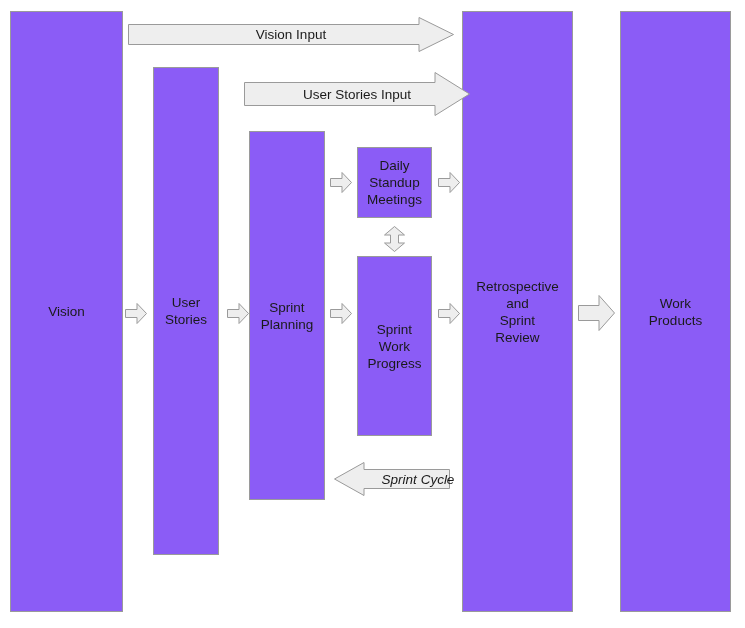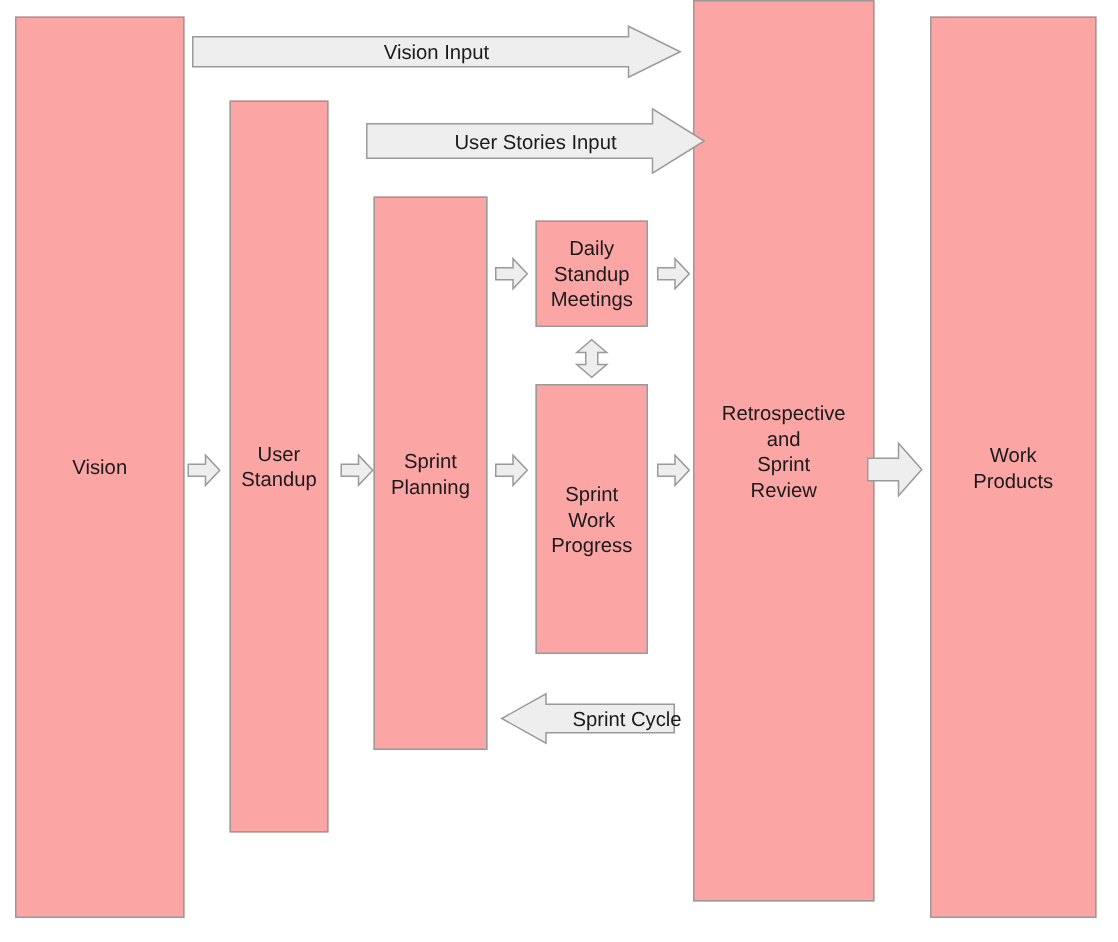--- a/index.html
+++ b/index.html
@@ -13,21 +13,21 @@
   }
   #canvas {
     position: relative;
     width: 745px;
     height: 628px;
     background: #ffffff;
     overflow: hidden;
   }
   .box {
     position: absolute;
-    background: #fca5a5;
+    background: #8b5cf6;
     border: 1px solid #9a9a9a;
     box-sizing: border-box;
     display: flex;
     align-items: center;
     justify-content: center;
     text-align: center;
     font-size: 13.5px;
     line-height: 17px;
     color: #1a1a1a;
     white-space: pre-line;
@@ -65,34 +65,34 @@
   .arrow-label.shift-right { justify-content: center; padding-left: 26px; }
 </style>
 </head>
 <body>
 
 <div id="canvas">
 
   <div class="box" style="left:10px; top:11px; width:113px; height:601px;">Vision</div>
 
   <div class="box" style="left:153px; top:67px; width:66px; height:488px;">User
-Standup</div>
+Stories</div>
 
   <div class="box" style="left:249px; top:131px; width:76px; height:369px;">Sprint
 Planning</div>
 
   <div class="box" style="left:357px; top:147px; width:75px; height:71px;">Daily
 Standup
 Meetings</div>
 
   <div class="box" style="left:357px; top:256px; width:75px; height:180px;">Sprint
 Work
 Progress</div>
 
-  <div class="box" style="left:462px; top:0; width:121px; height:601px;">Retrospective
+  <div class="box" style="left:462px; top:11px; width:111px; height:601px;">Retrospective
 and
 Sprint
 Review</div>
 
   <div class="box" style="left:620px; top:11px; width:111px; height:601px;">Work
 Products</div>
 
   <div class="arrow-wrap" style="left:128px; top:17px; width:326px; height:35px;">
     <svg viewBox="0 0 326 35" preserveAspectRatio="none">
       <polygon class="arrow-shape" points="0.5,7.5 291,7.5 291,0.5 325.5,17.5 291,34.5 291,27.5 0.5,27.5"></polygon>
@@ -100,21 +100,21 @@
     <div class="arrow-label shift-left">Vision Input</div>
   </div>
 
   <div class="arrow-wrap" style="left:228px; top:72px; width:226px; height:44px;margin-left:16px;">
     <svg viewBox="0 0 226 44" preserveAspectRatio="none">
       <polygon class="arrow-shape" points="0.5,10.5 191,10.5 191,0.5 225.5,22 191,43.5 191,33.5 0.5,33.5"></polygon>
     </svg>
     <div class="arrow-label shift-left">User Stories Input</div>
   </div>
 
-  <div class="arrow-wrap" style="left:334px; top:462px; width:116px; height:34px;">
+  <div class="arrow-wrap" style="left:334px; top:462px; width:116px; height:34px;font-style:italic;">
     <svg viewBox="0 0 116 34" preserveAspectRatio="none">
       <polygon class="arrow-shape" points="115.5,7.5 30,7.5 30,0.5 0.5,17 30,33.5 30,26.5 115.5,26.5"></polygon>
     </svg>
     <div class="arrow-label shift-right">Sprint Cycle</div>
   </div>
 
 
 
   <div class="arrow-wrap" style="left:125px; top:303px; width:22px; height:21px;">
     <svg viewBox="0 0 22 21" preserveAspectRatio="none">

